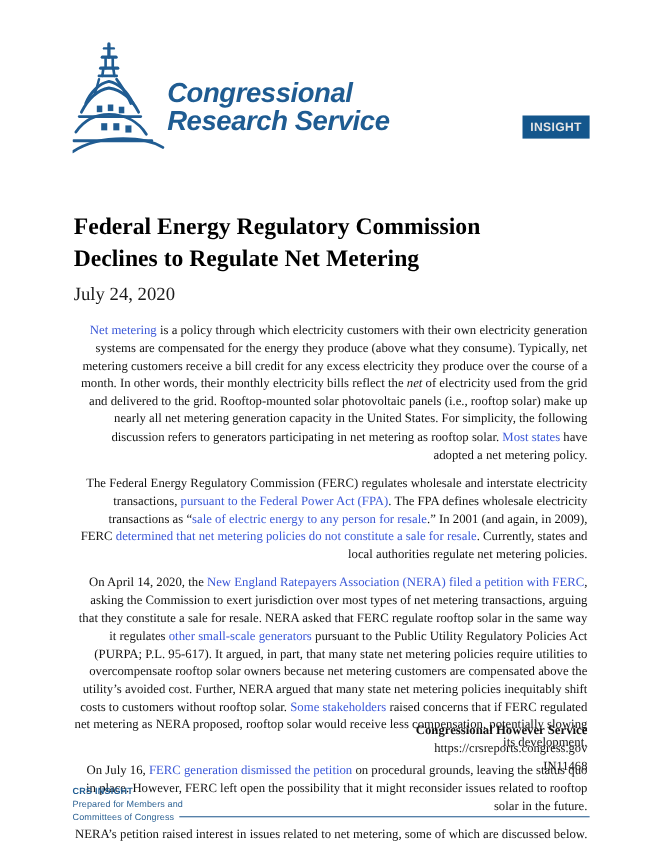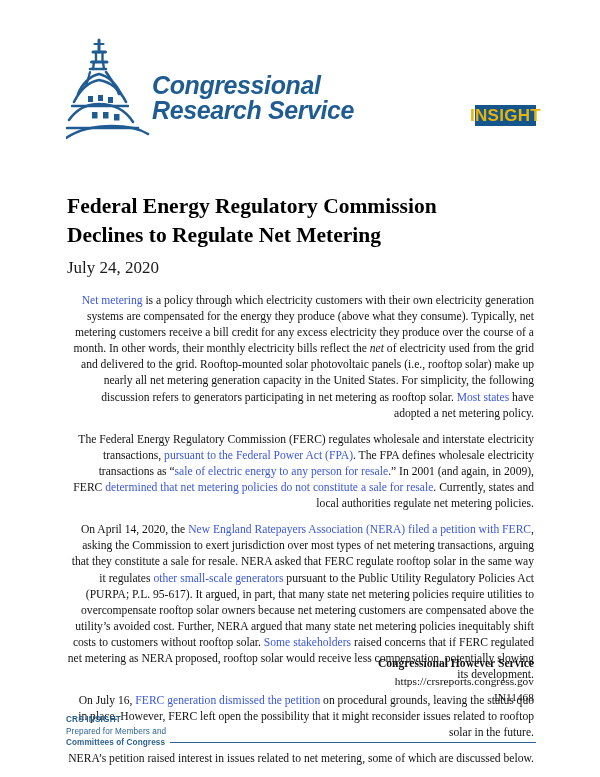--- a/index.html
+++ b/index.html
@@ -89,24 +89,24 @@
     min-width: 8px;
   }
 
   .insight-badge {
     position: absolute;
     left: 475px;
     top: 105px;
     width: 61px;
     height: 21px;
     background: #14568c;
-    color: #eab308;
-    font-family: "Liberation Sans", sans-serif;
-    font-weight: bold;
-    font-size: 17px;
+    color: #e5e5e5;
+    font-family: "Liberation Sans", sans-serif;
+    font-weight: bold;
+    font-size: 11px;
     letter-spacing: 0.3px;
     display: flex;
     align-items: center;
     justify-content: center;
   }
 
   
   .doc-title {
     position: absolute;
     left: 67px;
@@ -192,21 +192,20 @@
     letter-spacing: 0.1px;
     color: #2e6394;
     line-height: 11.5px;
     white-space: nowrap;
   }
 
   .fn-last {
     display: flex;
     align-items: center;
     gap: 5px;
-    font-weight: bold;
   }
 
   .fn-rule {
     flex: 1 1 auto;
     height: 1.4px;
     background: #2e6394;
   }
 </style>
 </head>
 <body>

